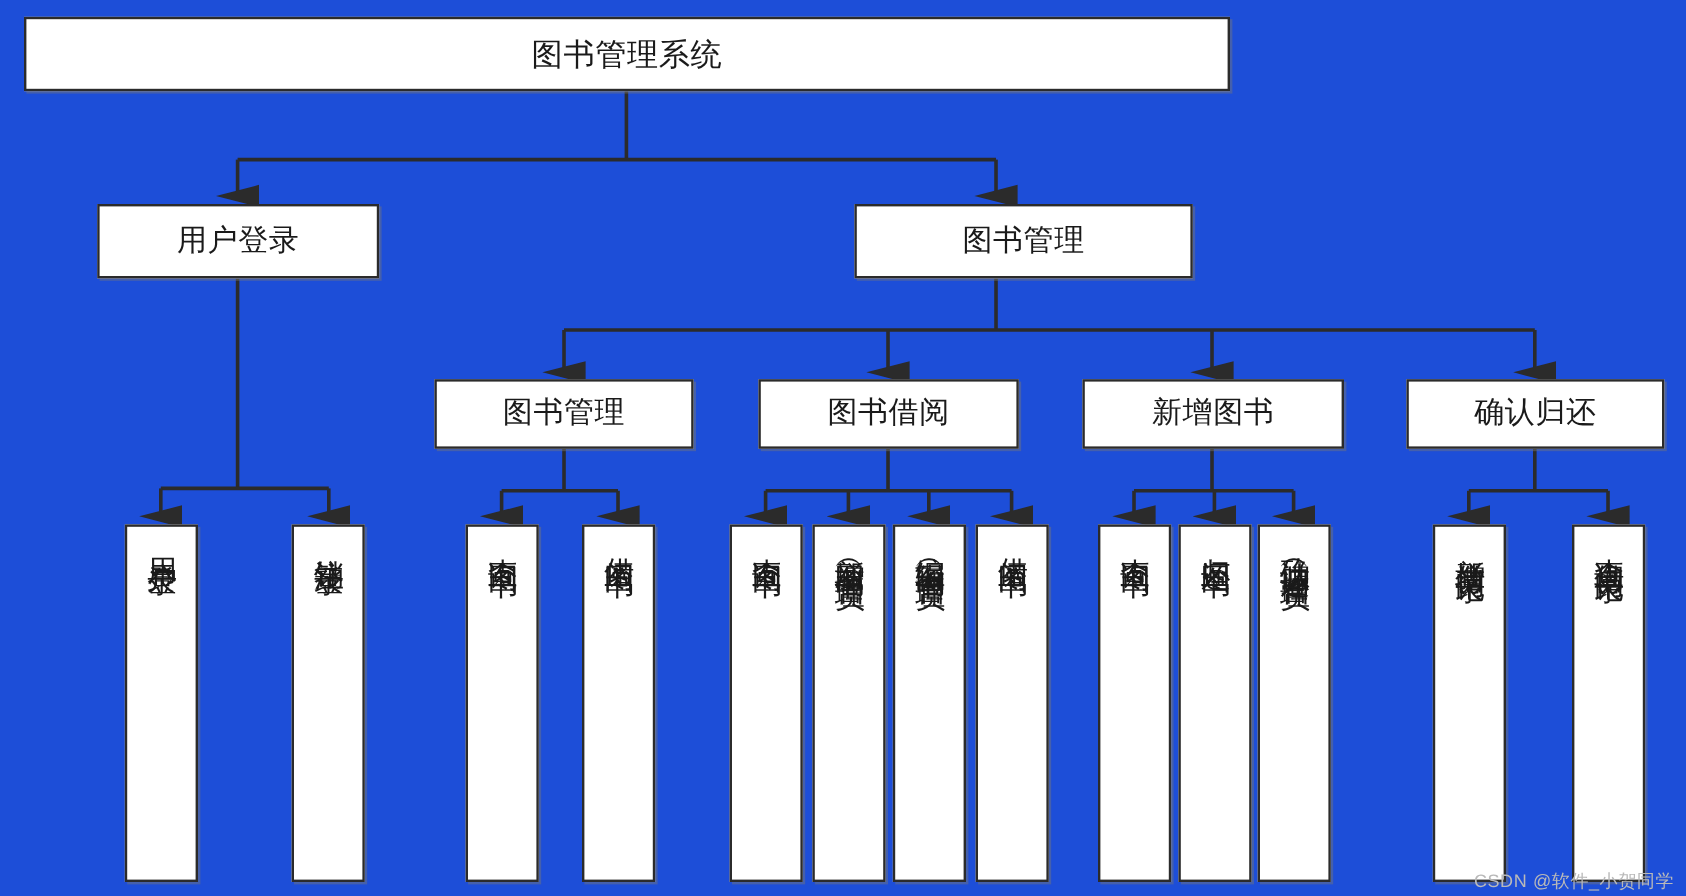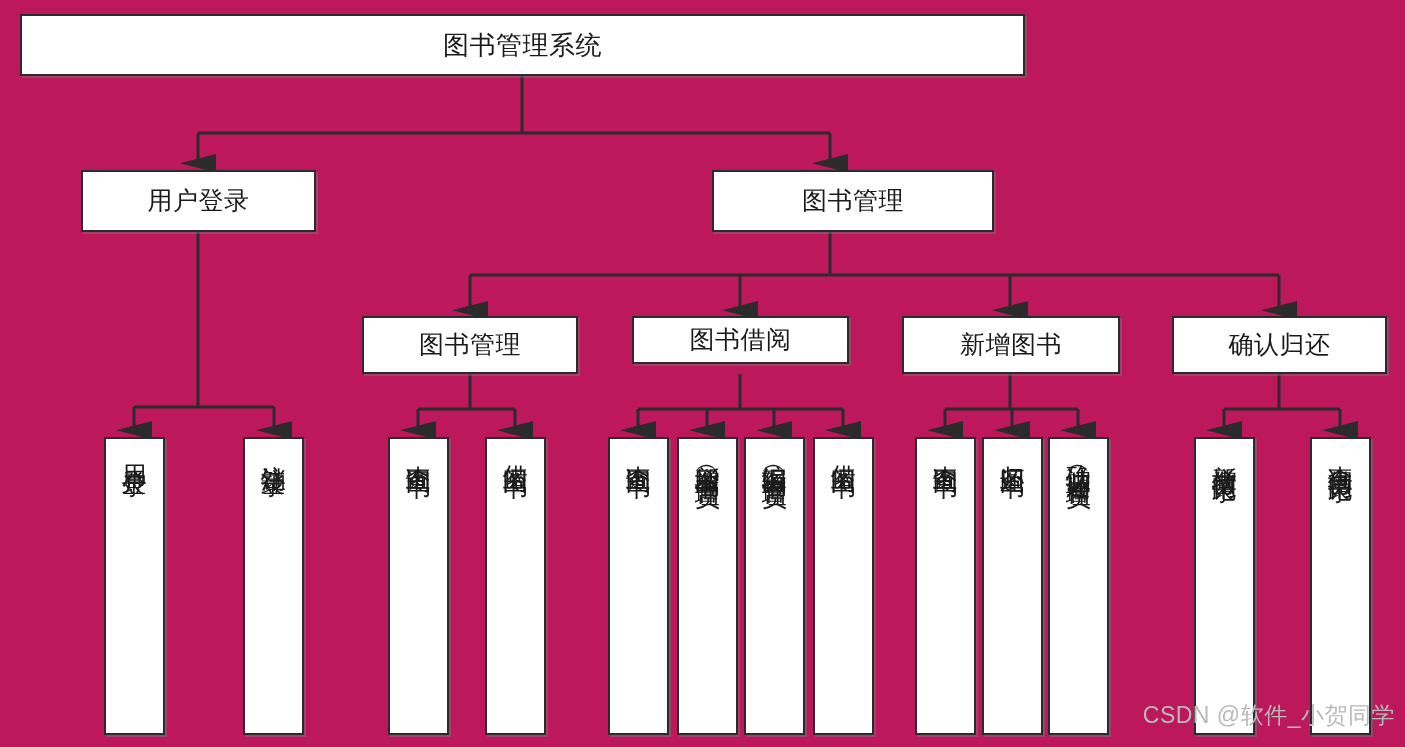--- a/index.html
+++ b/index.html
@@ -5,21 +5,21 @@
 <style>
   html, body {
     margin: 0;
     padding: 0;
     background: #ffffff;
   }
   #canvas {
     position: relative;
     width: 1405px;
     height: 747px;
-    background: #be185d;
+    background: #1d4ed8;
     font-family: "Liberation Sans", "DejaVu Sans", sans-serif;
     overflow: hidden;
   }
   #edges {
     position: absolute;
     left: 0;
     top: 0;
     width: 1405px;
     height: 747px;
     pointer-events: none;
@@ -56,22 +56,22 @@
     writing-mode: vertical-rl;
     text-orientation: upright;
     font-size: 25px;
     letter-spacing: 3px;
     line-height: 1.05;
     margin: 0 auto;
   }
   .watermark {
     position: absolute;
     right: 10px;
-    bottom: 16px;
-    font-size: 23px;
+    bottom: 3px;
+    font-size: 15px;
     color: #b9b9b9;
     font-family: "Liberation Sans", "DejaVu Sans", sans-serif;
     white-space: nowrap;
     letter-spacing: 0.5px;
   }
 </style>
 </head>
 <body>
 
 <div id="canvas">
@@ -136,21 +136,21 @@
   <div class="node horiz" style="left:81px; top:170px; width:235px; height:62px;">
     <span class="lbl">用户登录</span>
   </div>
   <div class="node horiz" style="left:712px; top:170px; width:282px; height:62px;">
     <span class="lbl">图书管理</span>
   </div>
 
   <div class="node horiz" style="left:362px; top:316px; width:216px; height:58px;">
     <span class="lbl">图书管理</span>
   </div>
-  <div class="node horiz" style="left:632px; top:316px; width:217px; height:48px;">
+  <div class="node horiz" style="left:632px; top:316px; width:217px; height:58px;">
     <span class="lbl">图书借阅</span>
   </div>
   <div class="node horiz" style="left:902px; top:316px; width:218px; height:58px;">
     <span class="lbl">新增图书</span>
   </div>
   <div class="node horiz" style="left:1172px; top:316px; width:215px; height:58px;">
     <span class="lbl">确认归还</span>
   </div>
 
   <div class="node vert" style="left:104px; top:437px; width:61px; height:298px;">

